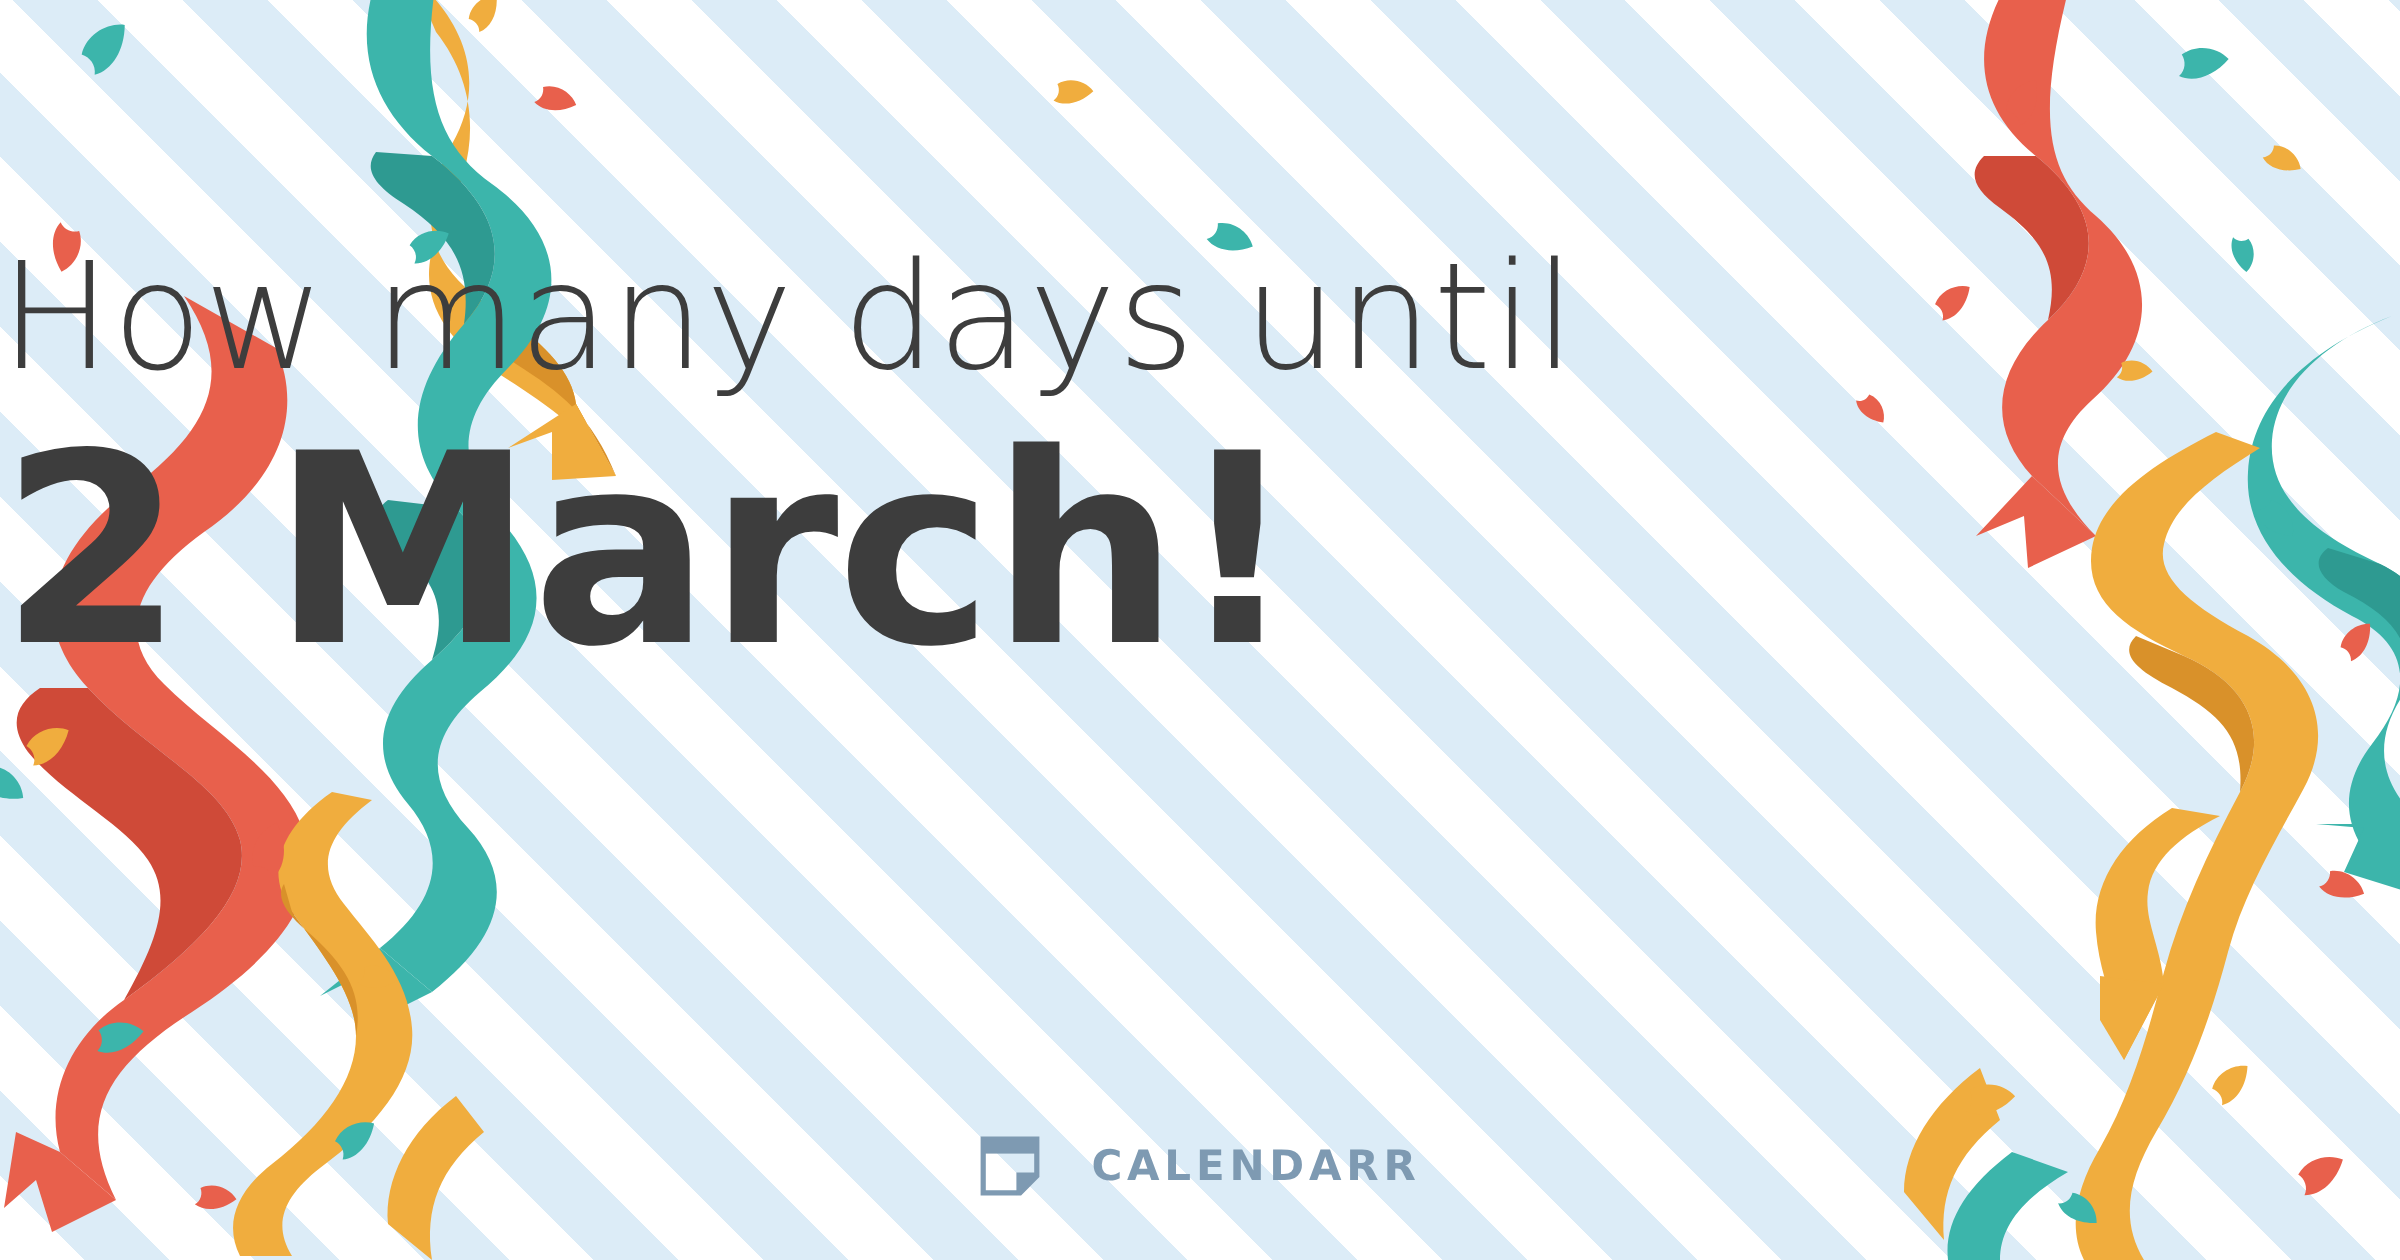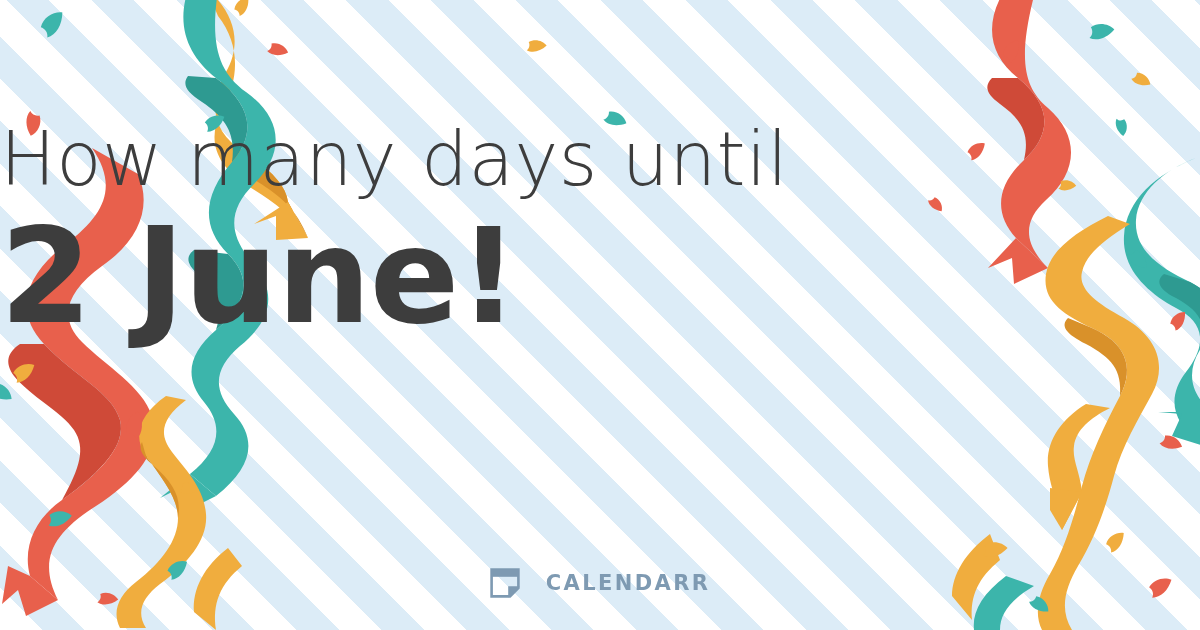--- a/index.html
+++ b/index.html
@@ -228,21 +228,21 @@
         <path d="M0,6 C7,-2 19,-2 26,3 C20,14 10,20 1,18 C4,14 3,9 0,6 Z" fill="#3cb5ab" transform="translate(612,108) rotate(40) scale(0.8)"></path>
         <path d="M0,6 C7,-2 19,-2 26,3 C20,14 10,20 1,18 C4,14 3,9 0,6 Z" fill="#e8604c" transform="translate(938,196) rotate(70) scale(0.6)"></path>
         <path d="M0,6 C7,-2 19,-2 26,3 C20,14 10,20 1,18 C4,14 3,9 0,6 Z" fill="#f0ad3e" transform="translate(232,6) rotate(-34) scale(0.7)"></path>
         <path d="M0,6 C7,-2 19,-2 26,3 C20,14 10,20 1,18 C4,14 3,9 0,6 Z" fill="#3cb5ab" transform="translate(1128,120) rotate(100) scale(0.64)"></path>
       </g>
   </svg>
 
   <div id="content">
     <div class="headline-block">
       <span id="headline-line1">How many days until</span>
-      <span id="headline-line2">2 June!</span>
+      <span id="headline-line2">2 March!</span>
     </div>
 
     <div id="brand-logo">
       <svg id="brand-icon" viewBox="0 0 30 30" xmlns="http://www.w3.org/2000/svg" aria-hidden="true">
 
         <path d="M1.6 1.6 H28.4 V20.0 L20.0 28.4 H1.6 Z" fill="none" stroke="#7e9ab2" stroke-width="2.6"></path>
 
         <rect x="1.6" y="1.6" width="26.8" height="7.2" fill="#7e9ab2"></rect>
 
         <path d="M28.4 20.0 L20.0 28.4 L20.0 20.0 Z" fill="#7e9ab2"></path>

